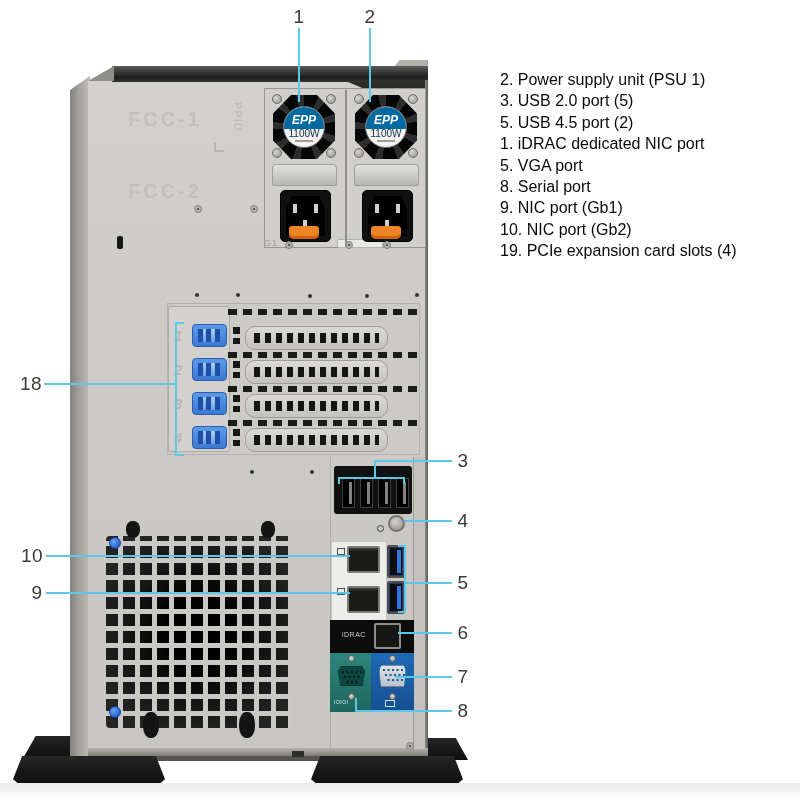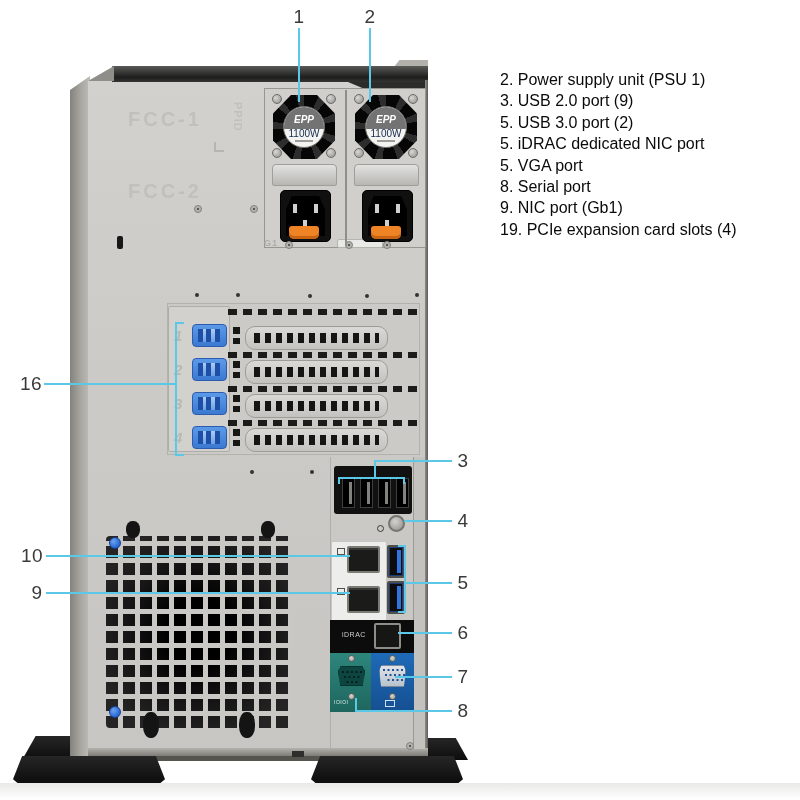--- a/index.html
+++ b/index.html
@@ -25,21 +25,21 @@
   
   .psu{position:absolute;top:90px;width:77px;height:156px;}
   .fan{position:absolute;left:7px;top:5px;width:62px;height:64px;
        clip-path:polygon(29% 0,71% 0,100% 29%,100% 71%,71% 100%,29% 100%,0 71%,0 29%);
        background:repeating-conic-gradient(#060606 0 26deg,#2d2d2d 26deg 40deg);}
   .fscrew{position:absolute;width:10px;height:10px;border-radius:50%;
        background:radial-gradient(circle at 35% 35%,#d8d7d3,#8f8e8a);border:1px solid #6d6c67;box-sizing:border-box;}
   .badge{position:absolute;left:17px;top:16px;width:42px;height:42px;border-radius:50%;
        overflow:hidden;border:1px solid #6f6f6a;box-sizing:border-box;background:#f3f3f1;
        text-align:center;}
-  .badge .g{height:55%;background:#737373;color:#fff;font-size:10px;font-weight:bold;
+  .badge .g{height:55%;background:#0369a1;color:#fff;font-size:12px;font-weight:bold;
        font-style:italic;line-height:26px;}
   .badge .w{color:#14294d;font-size:10px;font-weight:normal;line-height:9px;}
   .badge .tiny{width:18px;height:2px;background:#9c9c98;margin:2px auto 0;}
   .handle{position:absolute;left:6px;top:74px;width:65px;height:22px;border-radius:4px 4px 2px 2px;
        background:linear-gradient(#e2e2e0,#b7b6b2);border:1px solid #9f9e98;box-sizing:border-box;}
   .inlet{position:absolute;left:14px;top:100px;width:49px;height:50px;background:#101010;
        border-radius:5px;border:1px solid #000;}
   .inlet-face{position:absolute;left:5px;top:5px;right:5px;bottom:5px;background:#000;
        clip-path:polygon(0 34%,15% 0,85% 0,100% 34%,100% 100%,0 100%);}
   .pin{position:absolute;width:4px;height:9px;background:#cfcfcd;}
@@ -313,26 +313,27 @@
 
   <div class="foot" style="left:13px;top:756px;width:152px;height:27px;z-index:10;
               clip-path:polygon(6% 0,94% 0,100% 86%,97% 100%,3% 100%,0 86%);"></div>
   <div class="foot" style="left:311px;top:756px;width:152px;height:27px;z-index:10;
               clip-path:polygon(6% 0,94% 0,100% 86%,97% 100%,3% 100%,0 86%);"></div>
   <div class="abs" style="left:0px;top:783px;width:800px;height:17px;z-index:1;
               background:linear-gradient(#e9e9e8,#ffffff);"></div>
 
   <div id="legend">
     <div>2. Power supply unit (PSU 1)</div>
-    <div>3. USB 2.0 port (9)</div>
-    <div>5. USB 3.0 port (2)</div>
-    <div>5. iDRAC dedicated NIC port</div>
+    <div>3. USB 2.0 port (5)</div>
+    <div>5. USB 4.5 port (2)</div>
+    <div>1. iDRAC dedicated NIC port</div>
     <div>5. VGA port</div>
     <div>8. Serial port</div>
     <div>9. NIC port (Gb1)</div>
+    <div>10. NIC port (Gb2)</div>
     <div>19. PCIe expansion card slots (4)</div>
   </div>
 
   <div class="cl" style="left:298px;top:28px;width:2px;height:74px;"></div>
   <div class="cl" style="left:369px;top:28px;width:2px;height:74px;"></div>
   <div class="cl" style="left:374px;top:460px;width:78px;height:2px;"></div>
   <div class="cl" style="left:374px;top:462px;width:2px;height:16px;"></div>
   <div class="cl" style="left:338px;top:477px;width:67px;height:2px;"></div>
   <div class="cl" style="left:338px;top:479px;width:2px;height:5px;"></div>
   <div class="cl" style="left:403px;top:479px;width:2px;height:5px;"></div>
@@ -355,15 +356,15 @@
   <div class="co-num" style="left:299px;top:17px;">1</div>
   <div class="co-num" style="left:370px;top:17px;">2</div>
   <div class="co-num" style="left:463px;top:461px;">3</div>
   <div class="co-num" style="left:463px;top:521px;">4</div>
   <div class="co-num" style="left:463px;top:583px;">5</div>
   <div class="co-num" style="left:463px;top:633px;">6</div>
   <div class="co-num" style="left:463px;top:677px;">7</div>
   <div class="co-num" style="left:463px;top:711px;">8</div>
   <div class="co-num" style="left:37px;top:593px;">9</div>
   <div class="co-num" style="left:32px;top:556px;">10</div>
-  <div class="co-num" style="left:31px;top:384px;">16</div>
+  <div class="co-num" style="left:31px;top:384px;">18</div>
 
 </div>
 
 </body></html>

